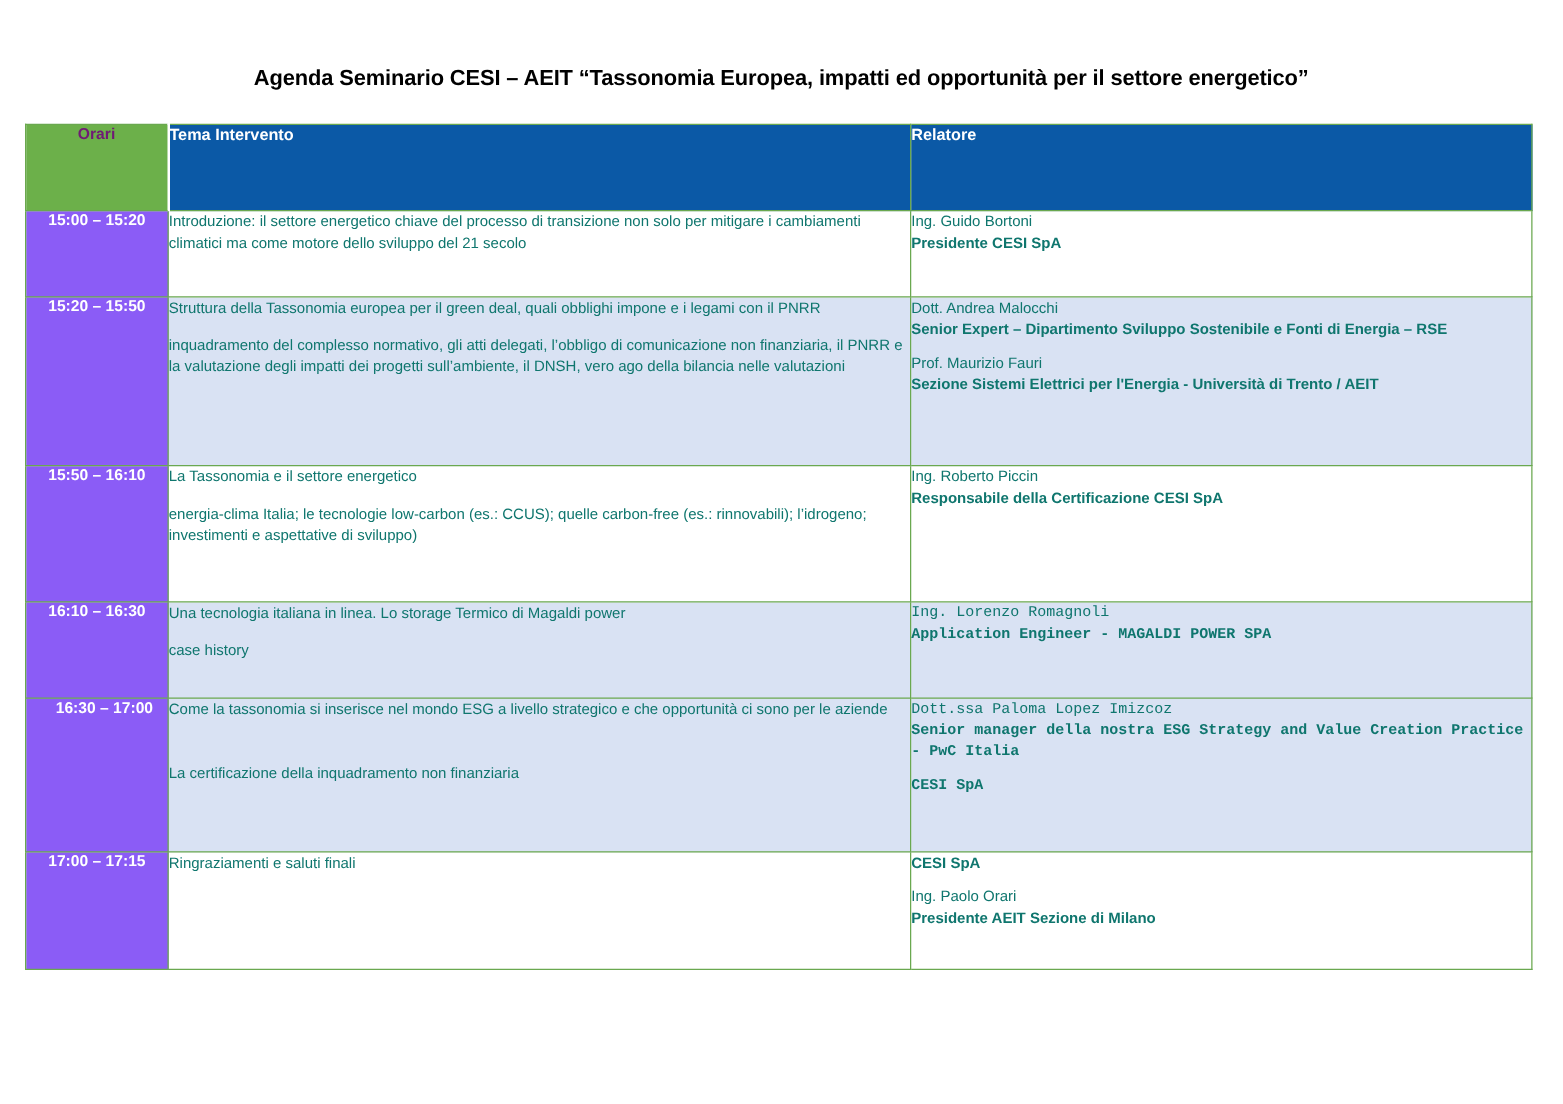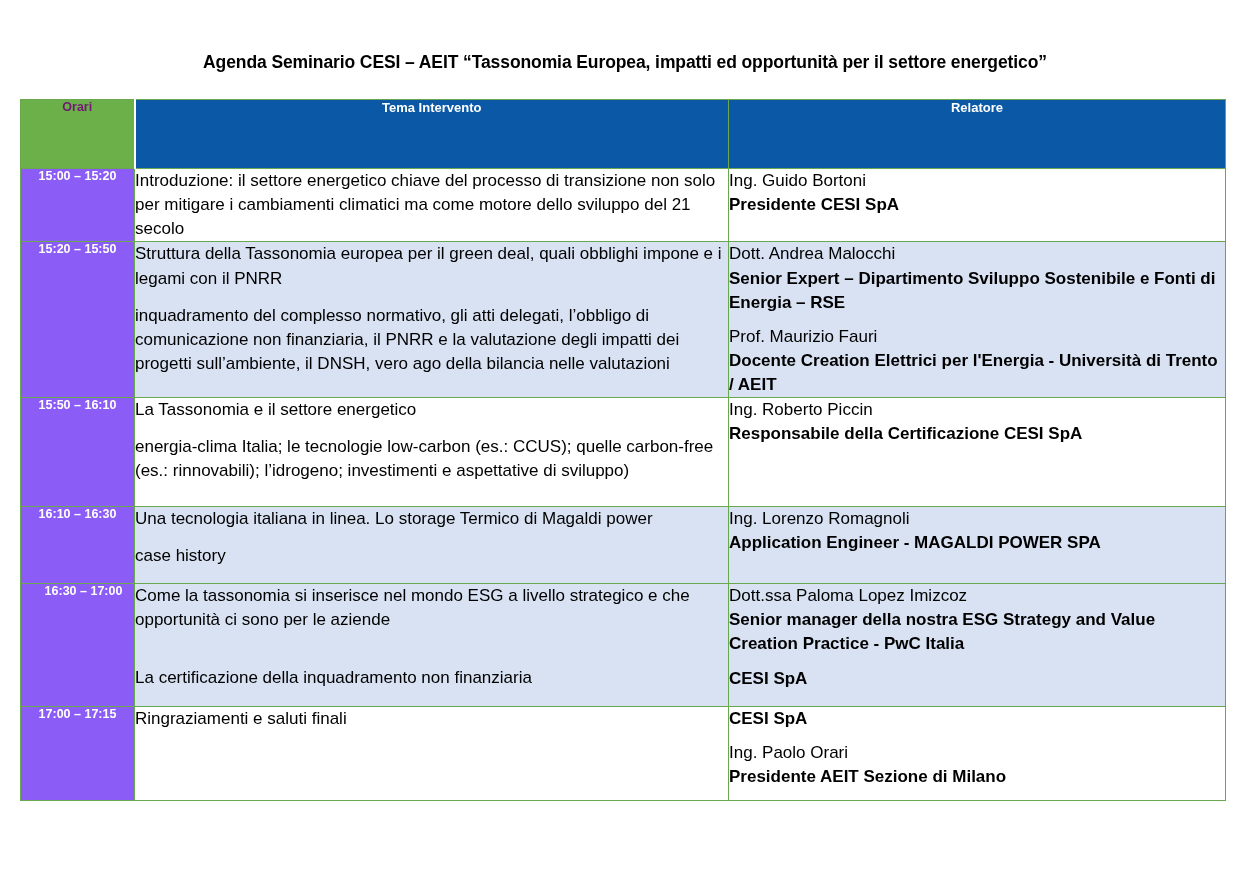--- a/index.html
+++ b/index.html
@@ -57,55 +57,55 @@
     text-align: center;
     vertical-align: middle;
     height: 68px;
     border: 1px solid #6aa84f;
   }
   th.hd-blue {
     background: #0b59a6;
     color: #ffffff;
     font-size: 13px;
     font-weight: bold;
-    text-align: center;
+    text-align: left;
     vertical-align: middle;
     height: 68px;
     border: 1px solid #0b59a6;
     border-left: 2px solid #ffffff;
   }
   th.hd-blue.first { border-left: 2px solid #ffffff; }
 
   
   td.time {
     background: #8b5cf6;
     color: #ffffff;
     font-size: 12.5px;
     font-weight: bold;
     text-align: center;
     vertical-align: middle;
     border: 1px solid #6cb04a;
   }
   
   td.cell {
-    font-size: 17px;
-    color: #000000;
+    font-size: 12px;
+    color: #0f766e;
     line-height: 1.42;
     padding: 9px 11px 10px 11px;
   }
   td.cell.white { background: #ffffff; }
   td.cell.blue  { background: #d9e2f3; }
 
   .ln { display: block; }
   .ln.b { font-weight: bold; }
   .gap { display: block; height: 13px; }
   .gap.sm { height: 10px; }
   .gap.lg { height: 34px; }
 
-  .pad-top { padding-top: 14px; }
+  .pad-top { padding-top: 14px; font-family: Liberation Mono, monospace; }
   .pad-top-lg { padding-top: 19px; }
   .pad-top-xl { padding-top: 25px; }
 </style>
 </head>
 <body>
 
 <div class="page">
 
   <div class="doc-title">Agenda Seminario CESI – AEIT “Tassonomia Europea, impatti ed opportunità per il settore energetico”</div>
 
@@ -140,21 +140,21 @@
         <td class="cell blue">
           <span class="ln">Struttura della Tassonomia europea per il green deal, quali obblighi impone e i legami con il PNRR</span>
           <span class="gap"></span>
           <span class="ln">inquadramento del complesso normativo, gli atti delegati, l’obbligo di comunicazione non finanziaria, il PNRR e la valutazione degli impatti dei progetti sull’ambiente, il DNSH, vero ago della bilancia nelle valutazioni</span>
         </td>
         <td class="cell blue">
           <span class="ln">Dott. Andrea Malocchi</span>
           <span class="ln b">Senior Expert – Dipartimento Sviluppo Sostenibile e Fonti di Energia – RSE</span>
           <span class="gap sm"></span>
           <span class="ln">Prof. Maurizio Fauri</span>
-          <span class="ln b">Docente Creation Elettrici per l'Energia - Università di Trento / AEIT</span>
+          <span class="ln b">Sezione Sistemi Elettrici per l'Energia - Università di Trento / AEIT</span>
         </td>
       </tr>
 
       <tr>
         <td class="time" style="height:108px;">15:50 – 16:10</td>
         <td class="cell white">
           <span class="ln">La Tassonomia e il settore energetico</span>
           <span class="gap"></span>
           <span class="ln">energia-clima Italia; le tecnologie low-carbon (es.: CCUS); quelle carbon-free (es.: rinnovabili); l’idrogeno; investimenti e aspettative di sviluppo)</span>
         </td>

